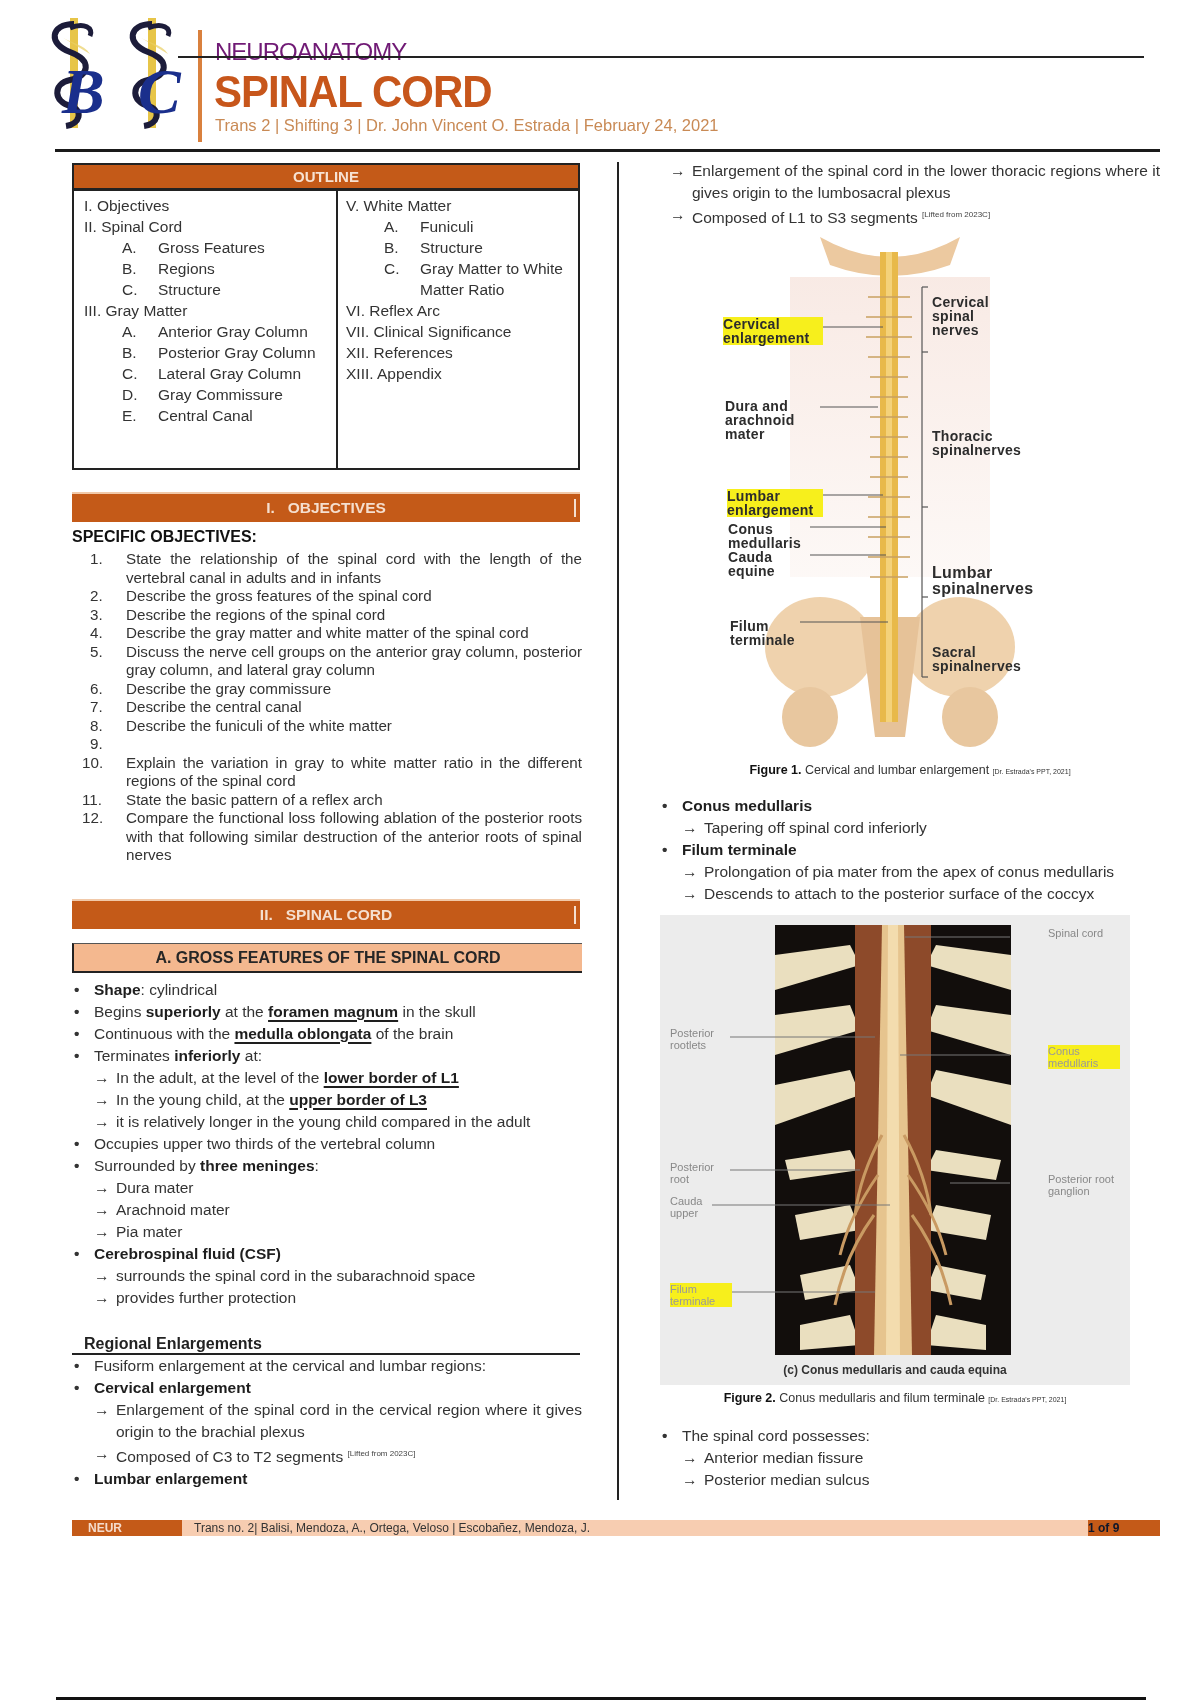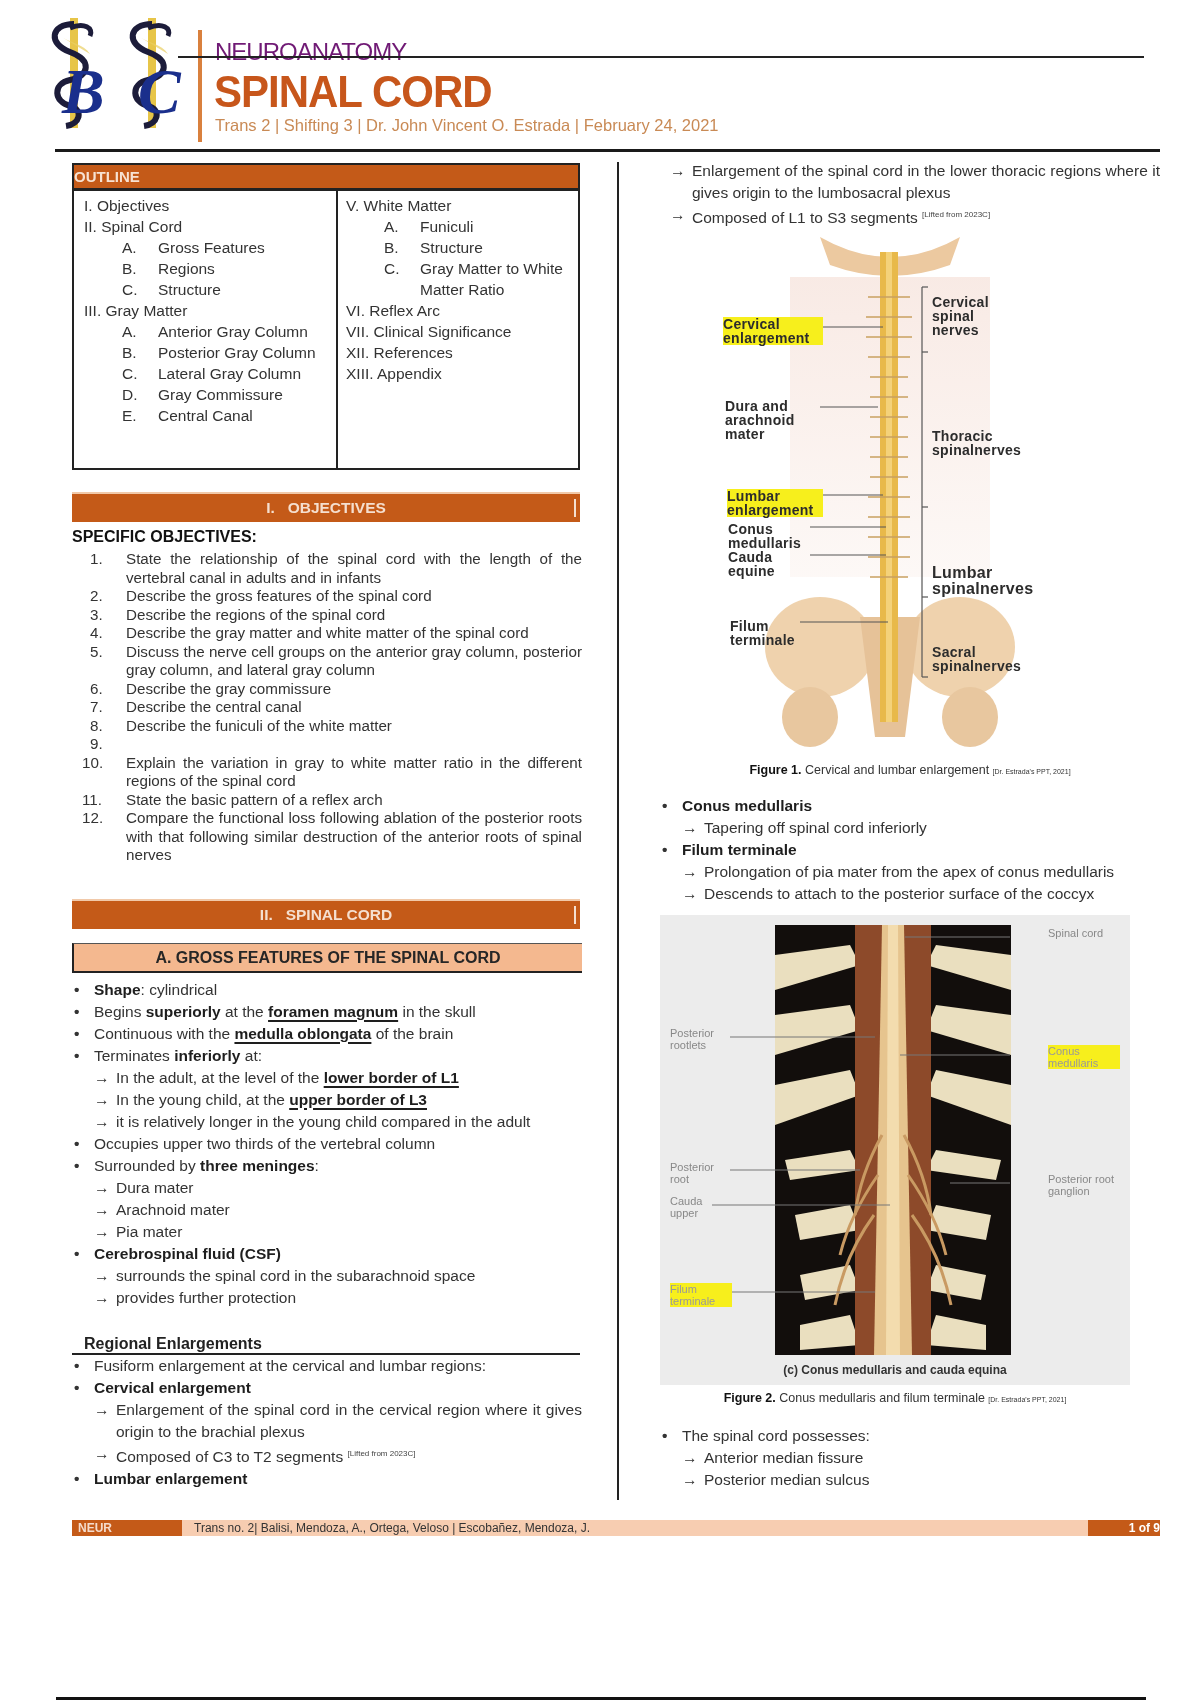--- a/index.html
+++ b/index.html
@@ -22,21 +22,21 @@
   .header-meta { position: absolute; left: 215px; top: 116px; font-size: 16.5px; color: #c98a55; }
   .header-bottomline { position: absolute; left: 55px; top: 149px; width: 1105px; height: 3px; background: #1a1a1a; }
 
   
   .col-left { position: absolute; left: 72px; top: 160px; width: 510px; }
   .col-divider { position: absolute; left: 617px; top: 162px; width: 2px; height: 1338px; background: #222; }
   .col-right { position: absolute; left: 660px; top: 160px; width: 500px; }
 
   
   .outline { position: relative; width: 508px; height: 307px; border: 2px solid #222; margin-top: 3px; }
-  .outline-head { position: absolute; left: 0; top: 0; width: 504px; height: 26px; background: #c45a18; border-bottom: 3px solid #222; color: #f7e2d2; font-weight: bold; font-size: 15px; text-align: left; line-height: 24px; }
+  .outline-head { position: absolute; left: 0; top: 0; width: 504px; height: 26px; background: #c45a18; border-bottom: 3px solid #222; color: #f7e2d2; font-weight: bold; font-size: 15px; text-align: center; line-height: 24px; }
   .outline-vline { position: absolute; left: 262px; top: 26px; width: 2px; height: 279px; background: #222; }
   .outline-col { position: absolute; top: 30px; font-size: 15.5px; color: #333; line-height: 21px; }
   .outline-col.left { left: 10px; width: 250px; }
   .outline-col.right { left: 272px; width: 230px; }
   .ol-item { display: flex; }
   .ol-sub { display: flex; padding-left: 38px; }
   .ol-sub .mk { width: 36px; flex: none; }
 
   
   .sec-bar { position: relative; width: 508px; height: 30px; background: #c45a18; border-top: 2px solid #f1c9a9; color: #f5dfcf; font-weight: bold; font-size: 15.5px; text-align: center; line-height: 28px; }
@@ -66,23 +66,23 @@
   .fig-cap .fb { font-weight: bold; color: #111; }
   .fig-cap .src { font-size: 7px; }
   .fig2 { position: relative; width: 470px; height: 470px; margin: 10px 0 0 0; background: #ececec; left: 0; }
 
   .lbl { position: absolute; font-weight: bold; font-size: 14px; line-height: 14px; color: #2c2c2c; letter-spacing: 0.3px; }
   .hl { background: #f7ef1c; }
   .lbl2 { position: absolute; font-size: 11px; line-height: 12px; color: #888; }
 
   
   .footer { position: absolute; left: 72px; top: 1520px; width: 1088px; height: 16px; background: #f7cdb1; }
-  .footer-tag { position: absolute; left: 0; top: 0; width: 110px; height: 16px; background: #c45a18; color: #f5dccc; font-size: 12px; font-weight: bold; line-height: 16px; padding-left: 6px; }
+  .footer-tag { position: absolute; left: 0; top: 0; width: 110px; height: 16px; background: #c45a18; color: #f5dccc; font-size: 12px; font-weight: bold; line-height: 16px; padding-left: 16px; }
   .footer-text { position: absolute; left: 122px; top: 0; font-size: 12px; line-height: 16px; color: #333; }
-  .footer-page { position: absolute; right: 0; top: 0; width: 72px; height: 16px; background: #c45a18; color: #ffffff; font-size: 12px; font-weight: bold; line-height: 16px; text-align: right; }
+  .footer-page { position: absolute; right: 0; top: 0; width: 72px; height: 16px; background: #c45a18; color: #0f172a; font-size: 12px; font-weight: bold; line-height: 16px; text-align: left; }
   .bottom-rule { position: absolute; left: 56px; top: 1697px; width: 1090px; height: 3px; background: #111; }
 </style>
 </head>
 <body>
 
 <div class="header">
   <div class="logo">
     <div class="logo-unit b">
       <svg width="70" height="125" viewBox="0 0 70 125">
         <rect x="30" y="4" width="8" height="110" fill="#e7c548"></rect>

